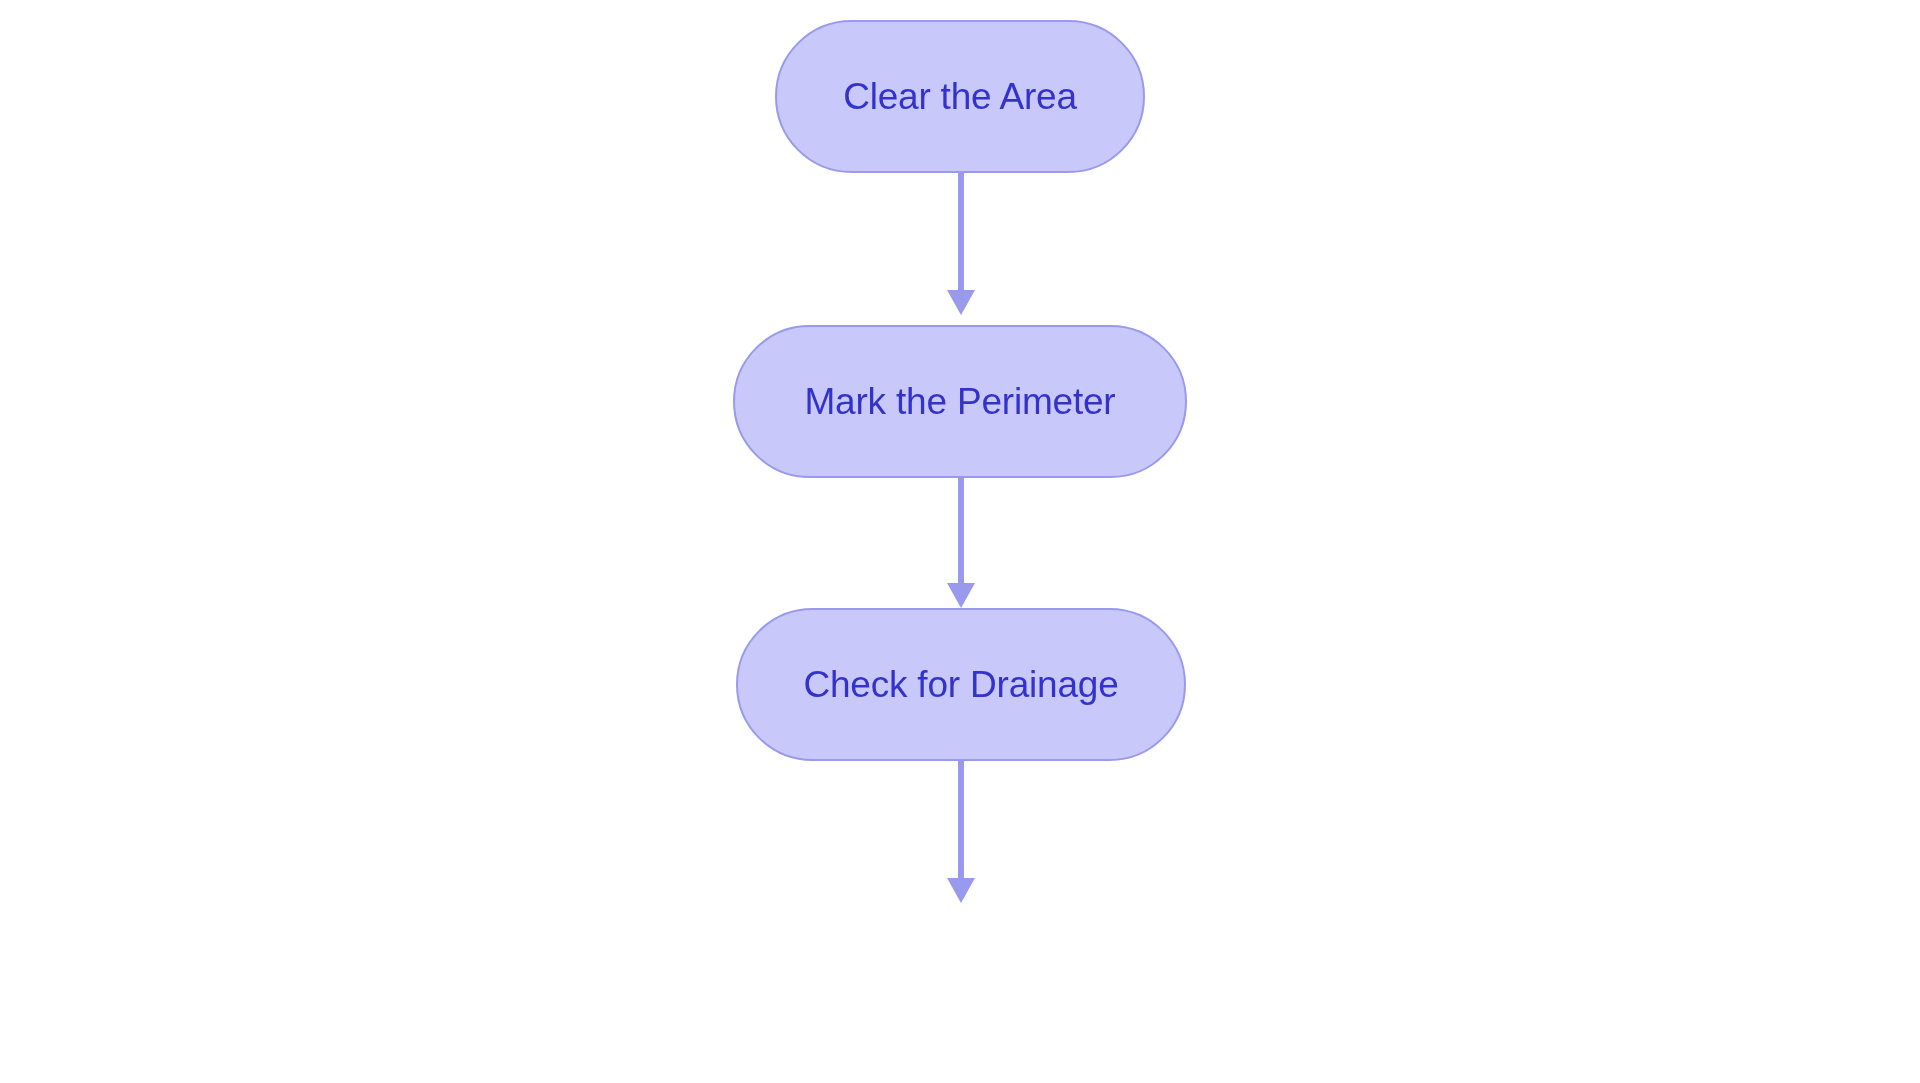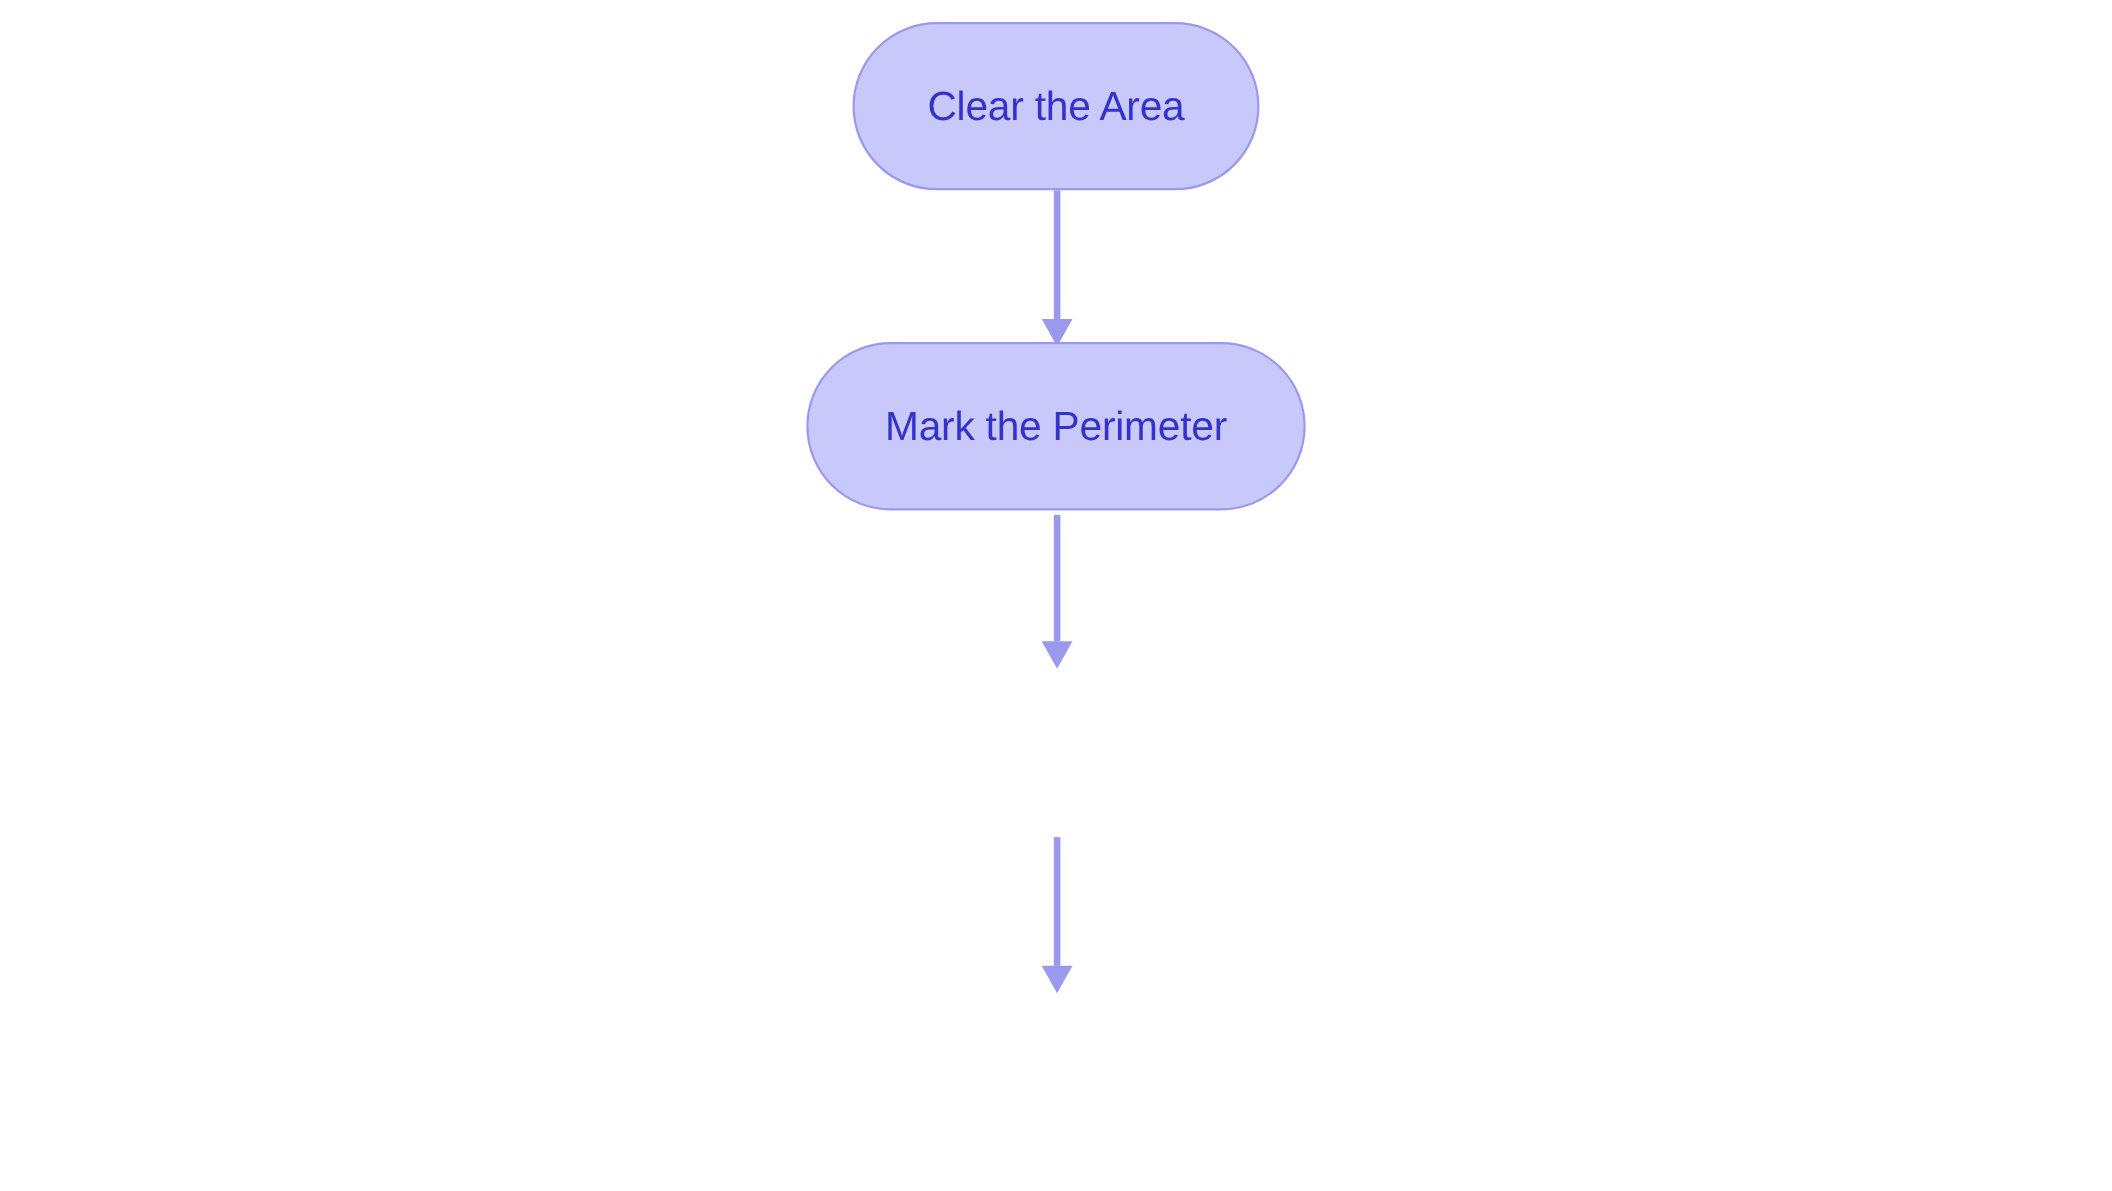--- a/index.html
+++ b/index.html
@@ -35,21 +35,21 @@
     font-family: "Liberation Sans", sans-serif;
     font-size: 37px;
     font-weight: 400;
     letter-spacing: -0.2px;
     line-height: 1;
     white-space: nowrap;
     text-align: center;
   }
   
   #node-clear-the-area      { left: 775px; top: 20px;  width: 370px; height: 153px; }
-  #node-mark-the-perimeter  { left: 733px; top: 311px; width: 454px; height: 153px; }
+  #node-mark-the-perimeter  { left: 733px; top: 325px; width: 454px; height: 153px; }
   #node-check-for-drainage  { left: 736px; top: 608px; width: 450px; height: 153px; }
   #node-remove-obstacles    { left: 738px; top: 903px; width: 447px; height: 153px; }
 
   
   .flow-connector {
     position: absolute;
     z-index: 1;
   }
   .connector-line {
     position: absolute;
@@ -93,20 +93,23 @@
 
   <div class="flow-node" id="node-mark-the-perimeter">
     <span class="flow-node-label">Mark the Perimeter</span>
   </div>
 
   <div class="flow-connector" id="connector-2">
     <span class="connector-line"></span>
     <span class="connector-arrowhead"></span>
   </div>
 
+  <div class="flow-node" id="node-check-for-drainage">
+    <span class="flow-node-label">Check for Drainage</span>
+  </div>
 
   <div class="flow-connector" id="connector-3">
     <span class="connector-line"></span>
     <span class="connector-arrowhead"></span>
   </div>
 
 
 </div>
 
 </body></html>

